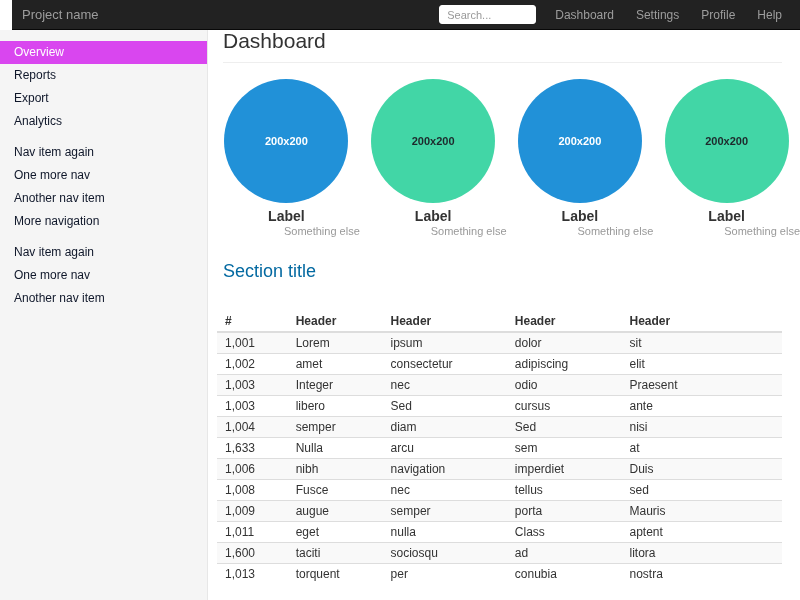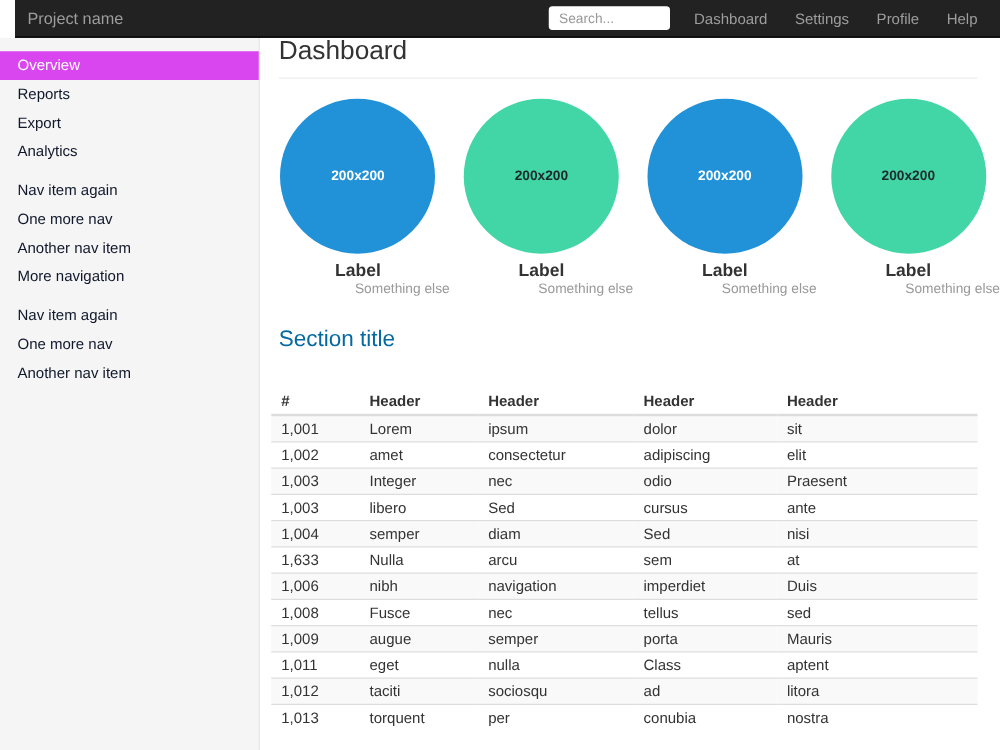--- a/index.html
+++ b/index.html
@@ -241,21 +241,21 @@
           <td>Mauris</td>
         </tr>
         <tr>
           <td>1,011</td>
           <td>eget</td>
           <td>nulla</td>
           <td>Class</td>
           <td>aptent</td>
         </tr>
         <tr>
-          <td>1,012</td>
+          <td>1,600</td>
           <td>taciti</td>
           <td>sociosqu</td>
           <td>ad</td>
           <td>litora</td>
         </tr>
         <tr>
           <td>1,013</td>
           <td>torquent</td>
           <td>per</td>
           <td>conubia</td>

